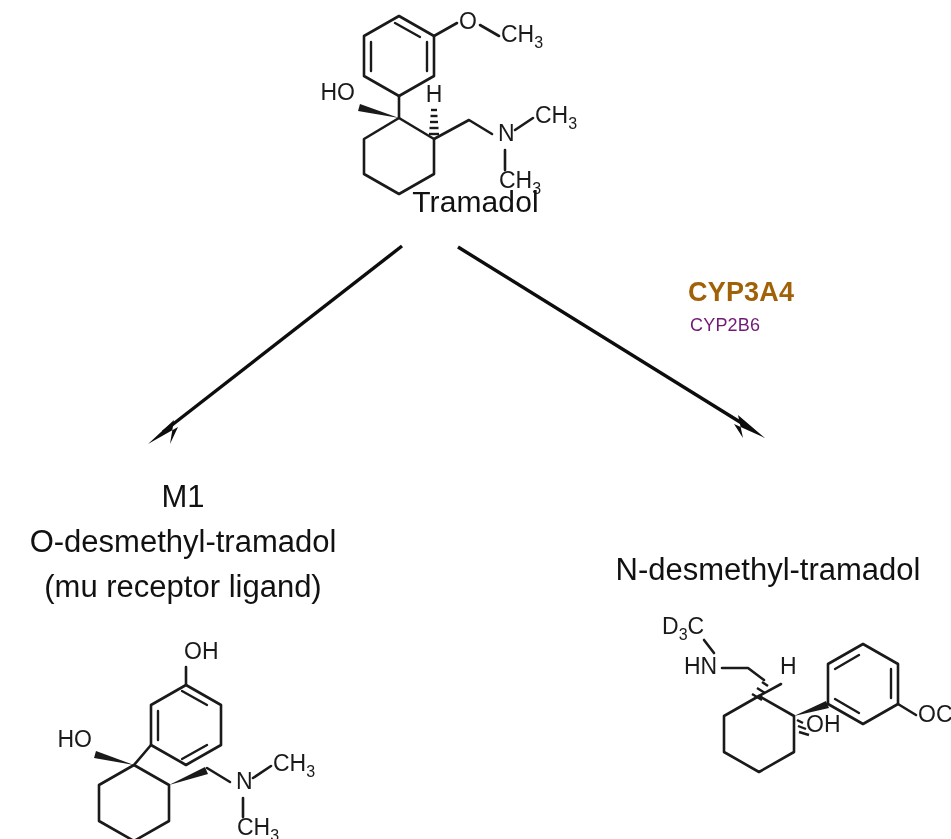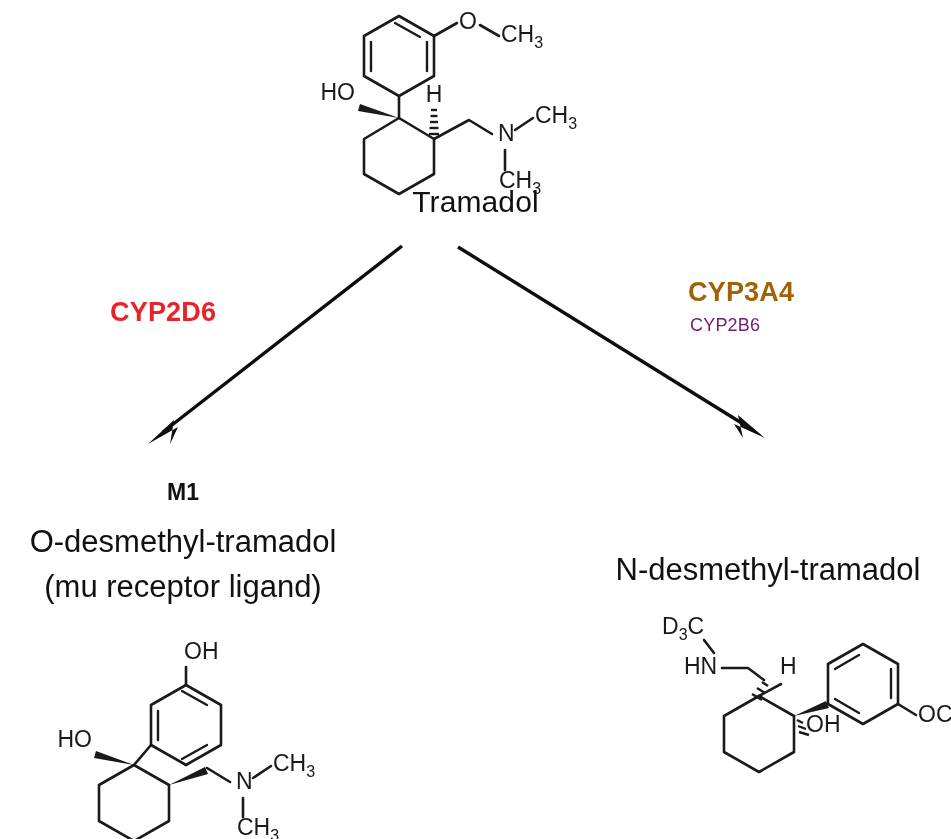--- a/index.html
+++ b/index.html
@@ -41,22 +41,22 @@
   }
   .enzyme-secondary {
     font-size: 18px;
     font-weight: 400;
     line-height: 1.14;
     white-space: nowrap;
     color: #701a75;
     letter-spacing: 0.2px;
   }
   .met-code {
-    font-size: 23px;
-    font-weight: 700;
+    font-size: 31px;
+    font-weight: 400;
     line-height: 1.18;
     text-align: center;
     white-space: nowrap;
     color: #111111;
   }
   .met-name {
     font-size: 31px;
     font-weight: 400;
     line-height: 1.18;
     text-align: center;
@@ -177,21 +177,20 @@
       <line class="arrow-line" x1="402" y1="246" x2="163" y2="432"></line>
       <polygon class="arrow-head" points="148,444 178,427 170,444 174,420"></polygon>
     </g>
 
     <g>
       <line class="arrow-line" x1="458" y1="247" x2="748" y2="427"></line>
       <polygon class="arrow-head" points="765,438 734,424 743,438 738,415"></polygon>
     </g>
   </svg>
 
-  <div class="abs enzyme-primary" style="left:110px; top:297px; color:#e8232a;">CYP2D6</div>
 
   <div class="abs enzyme-primary" style="left:688px; top:277px; color:#a16207;">CYP3A4</div>
 
   <div class="abs enzyme-secondary" style="left:690px; top:315px;">CYP2B6</div>
 
   <div class="abs met-code" style="left:0; top:479px; width:366px;">M1</div>
   <div class="abs met-name" style="left:0; top:524px; width:366px;">O-desmethyl-tramadol</div>
   <div class="abs met-note" style="left:0; top:569px; width:366px;">(mu receptor ligand)</div>
 
   <div class="abs" style="left:62px; top:625px;">

